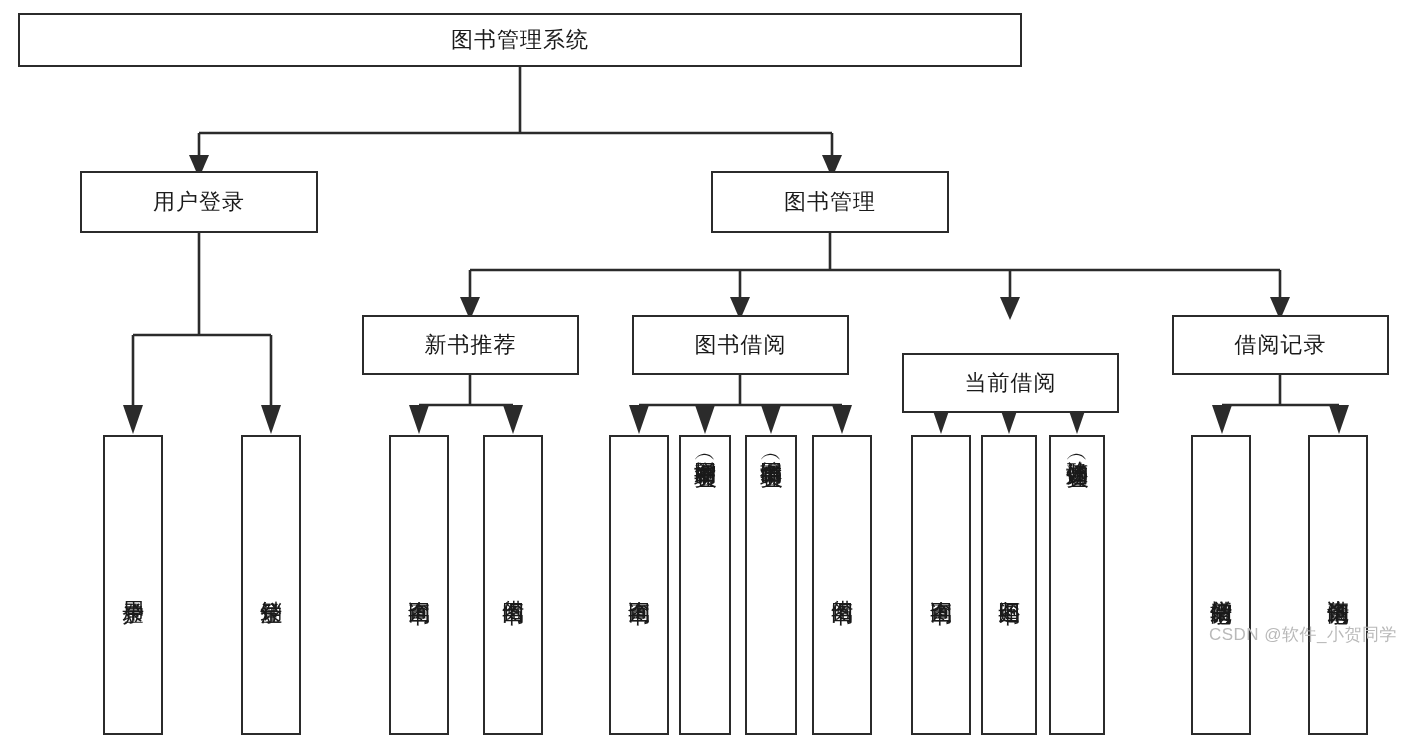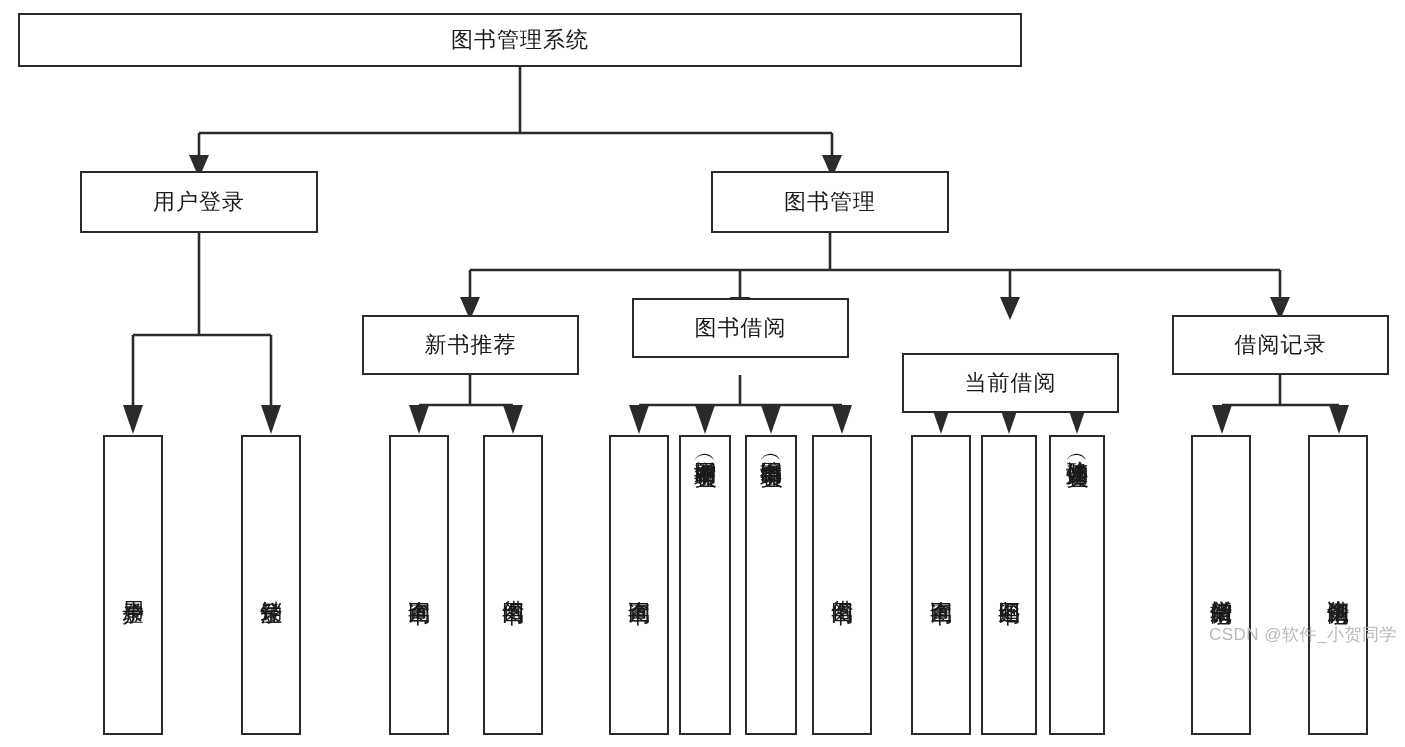--- a/index.html
+++ b/index.html
@@ -163,21 +163,21 @@
   <div class="node node-h" style="left:80px; top:171px; width:238px; height:62px;">
     <span class="label">用户登录</span>
   </div>
   <div class="node node-h" style="left:711px; top:171px; width:238px; height:62px;">
     <span class="label">图书管理</span>
   </div>
 
   <div class="node node-h" style="left:362px; top:315px; width:217px; height:60px;">
     <span class="label">新书推荐</span>
   </div>
-  <div class="node node-h" style="left:632px; top:298px; width:217px; height:60px;">
+  <div class="node node-h" style="left:632px; top:315px; width:217px; height:60px;">
     <span class="label">图书借阅</span>
   </div>
   <div class="node node-h" style="left:902px; top:315px; width:217px; height:60px;margin-top:38px;">
     <span class="label">当前借阅</span>
   </div>
   <div class="node node-h" style="left:1172px; top:315px; width:217px; height:60px;">
     <span class="label">借阅记录</span>
   </div>
 
   <div class="node node-v align-mid" style="left:103px; top:435px; width:60px; height:300px;">

